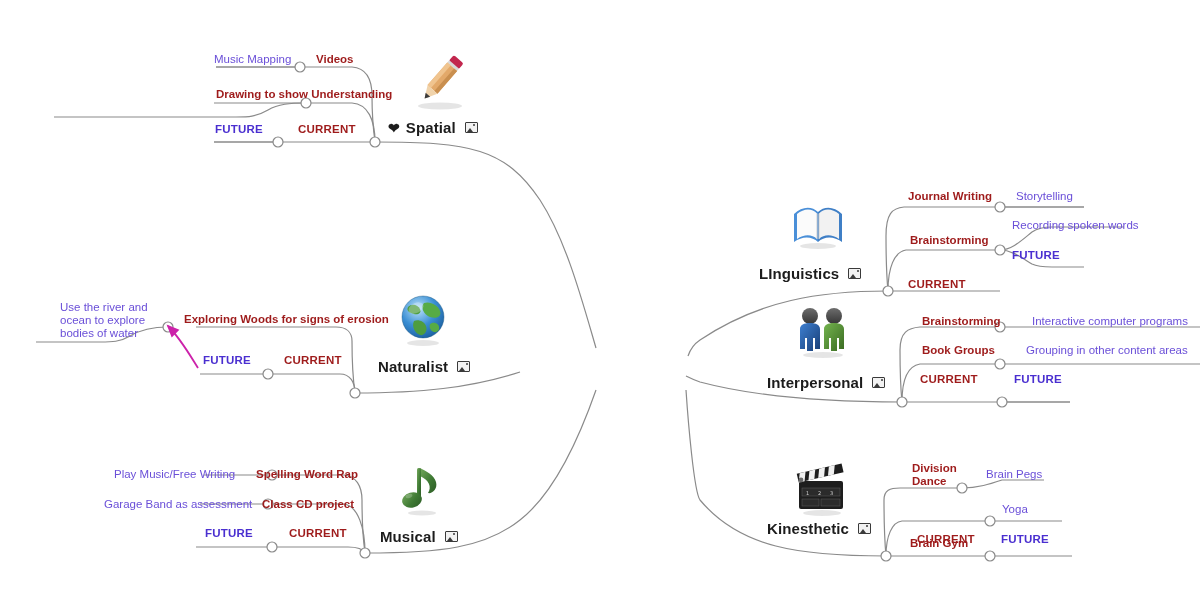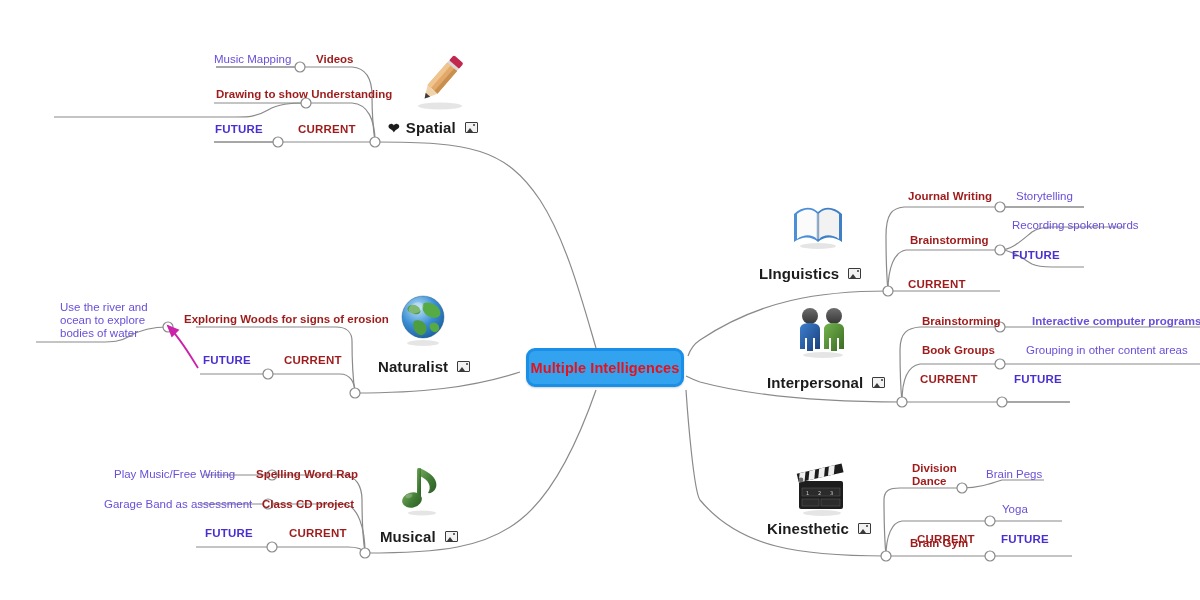--- a/index.html
+++ b/index.html
@@ -233,23 +233,20 @@
       <circle cx="990" cy="521" r="5"></circle>
       <circle cx="990" cy="556" r="5"></circle>
     </g>
 
     <g fill="none">
       <path d="M198,368 C188,352 180,338 168,326" stroke="#cc22aa" stroke-width="1.8"></path>
       <path d="M168,326 L178,330 L172,336 Z" fill="#cc22aa" stroke="#cc22aa" stroke-width="1.6"></path>
     </g>
   </svg>
 
-  <div id="center">
-    <span>Multiple Intelligences</span>
-  </div>
 
   <div class="bigicon" style="left:404px; top:50px; width:72px; height:62px;">
     <svg class="svgicon" width="72" height="62" viewBox="0 0 72 62">
       <ellipse cx="36" cy="56" rx="22" ry="3.5" fill="#000" opacity="0.10"></ellipse>
       <g transform="rotate(41 36 30)">
         <rect x="30" y="2" width="13" height="8" rx="2" fill="#c2274e"></rect>
         <rect x="30" y="9" width="13" height="3" fill="#d8d8d8"></rect>
         <rect x="30" y="12" width="13" height="30" fill="#e3a96a"></rect>
         <rect x="30" y="12" width="4.5" height="30" fill="#f0c48f"></rect>
         <rect x="39" y="12" width="4" height="30" fill="#c98f4f"></rect>
@@ -403,21 +400,21 @@
   <div class="lbl cap current" style="left:289px; top:527px;">CURRENT</div>
 
   <div class="lbl t-current" style="left:908px; top:190px;">Journal Writing</div>
   <div class="lbl t-future" style="left:1016px; top:190px;">Storytelling</div>
   <div class="lbl t-current" style="left:910px; top:234px;">Brainstorming</div>
   <div class="lbl t-future" style="left:1012px; top:219px;">Recording spoken words</div>
   <div class="lbl cap future" style="left:1012px; top:249px;">FUTURE</div>
   <div class="lbl cap current" style="left:908px; top:278px;">CURRENT</div>
 
   <div class="lbl t-current" style="left:922px; top:315px;">Brainstorming</div>
-  <div class="lbl t-future" style="left:1032px; top:315px;font-weight:bold;">Interactive computer programs</div>
+  <div class="lbl t-future" style="left:1032px; top:315px;">Interactive computer programs</div>
   <div class="lbl t-current" style="left:922px; top:344px;">Book Groups</div>
   <div class="lbl t-future" style="left:1026px; top:344px;">Grouping in other content areas</div>
   <div class="lbl cap current" style="left:920px; top:373px;">CURRENT</div>
   <div class="lbl cap future" style="left:1014px; top:373px;">FUTURE</div>
 
   <div class="lbl wrap t-current" style="left:912px; top:462px; width:62px;">Division Dance</div>
   <div class="lbl t-future" style="left:986px; top:468px;">Brain Pegs</div>
   <div class="lbl t-current" style="left:910px; top:503px;margin-top:34px;">Brain Gym</div>
   <div class="lbl t-future" style="left:1002px; top:503px;">Yoga</div>
   <div class="lbl cap current" style="left:917px; top:533px;">CURRENT</div>

